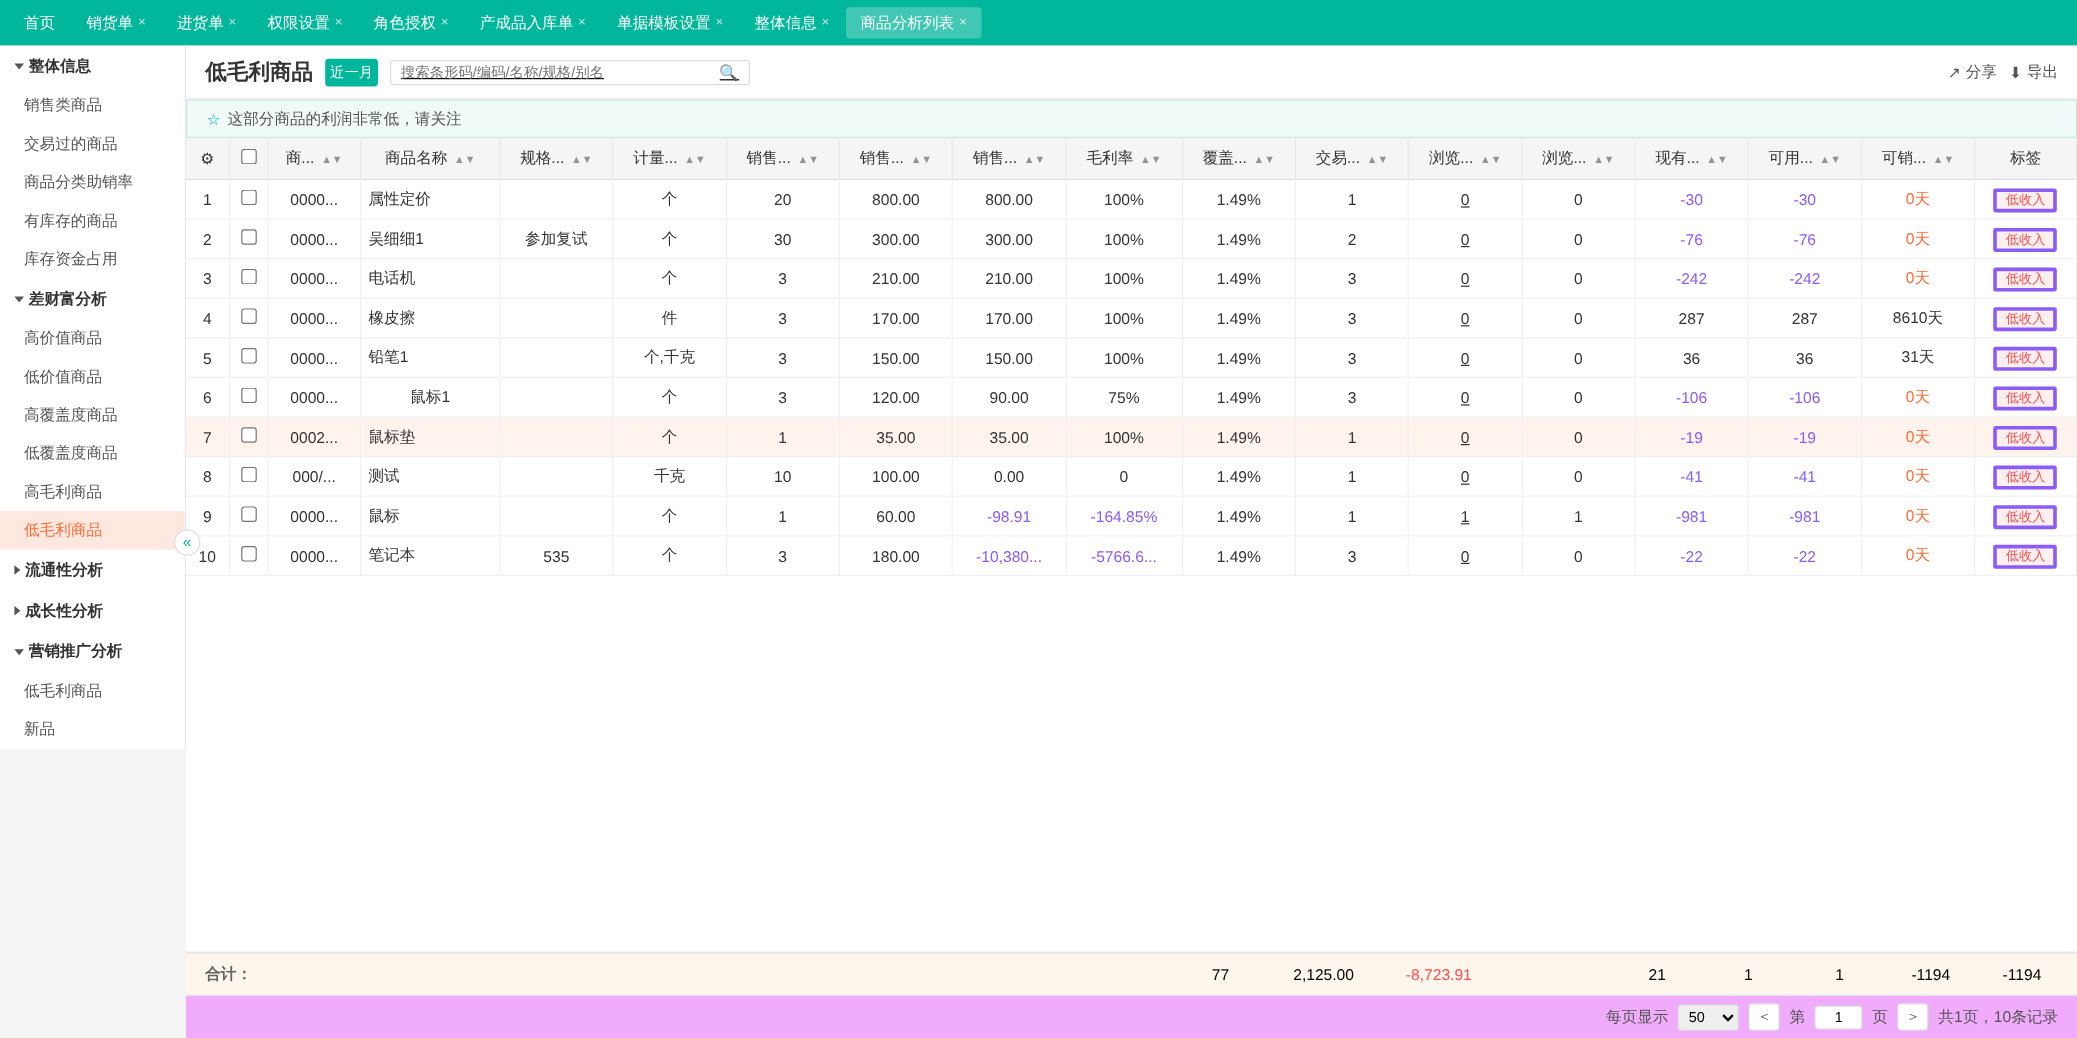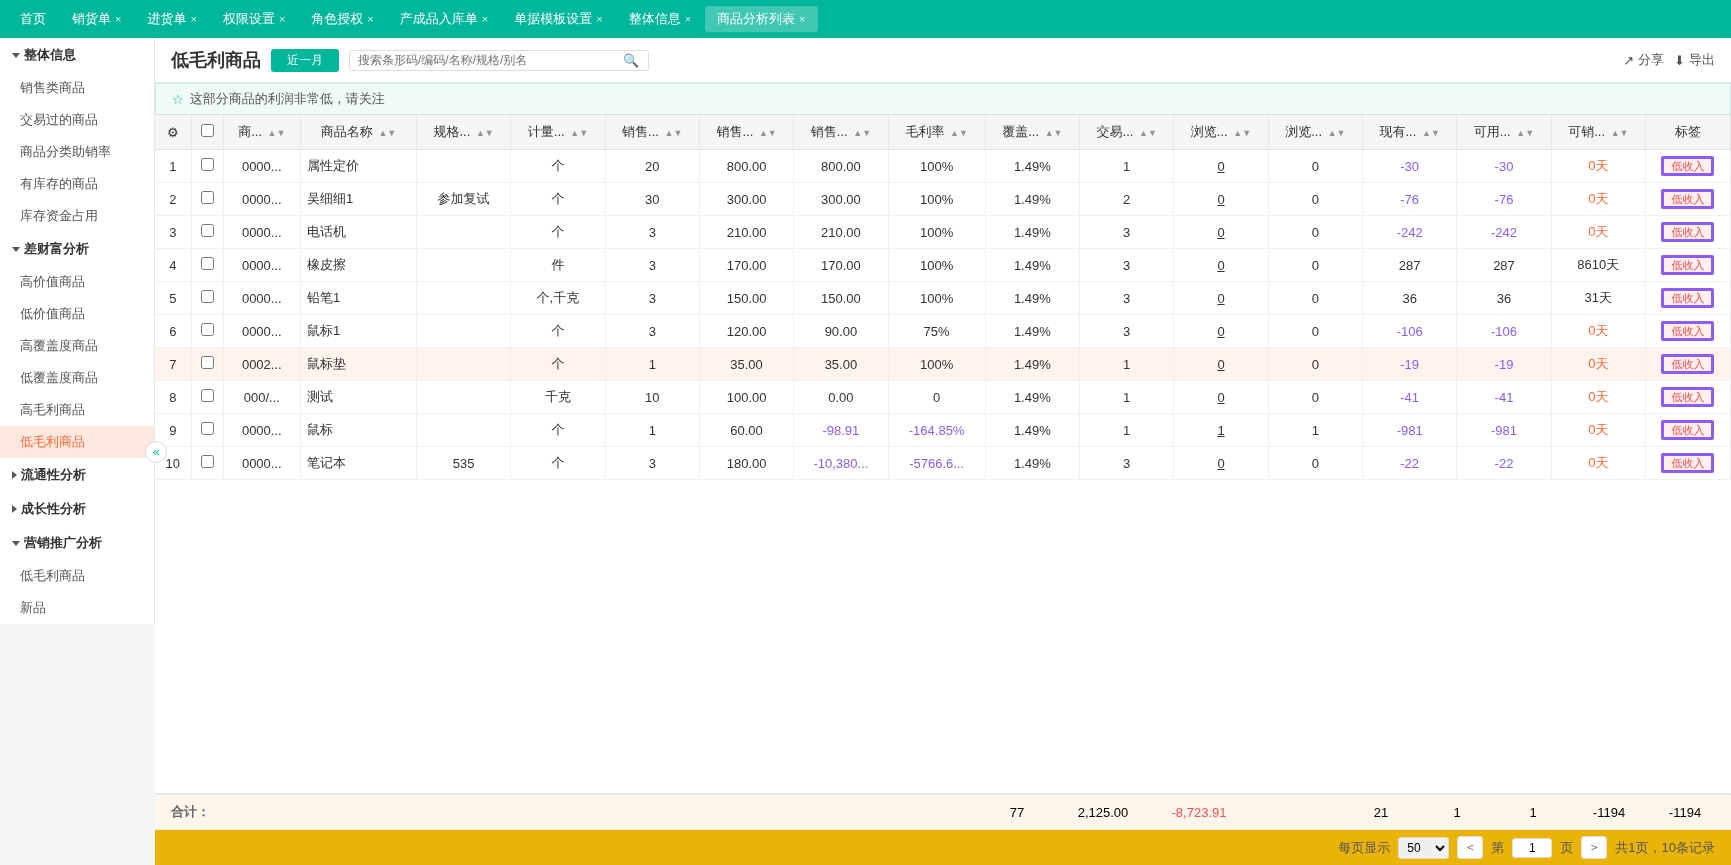--- a/index.html
+++ b/index.html
@@ -78,32 +78,33 @@
     }
     .page-title {
       font-size: 18px;
       font-weight: bold;
       color: #333;
     }
     .tab-btn {
       background: #00b69b;
       color: #fff;
       border: none;
-      padding: 3px 16px;
+      padding: 3px 4px;
       border-radius: 3px;
       cursor: pointer;
       font-size: 12px;
     }
     .search-bar {
       display: flex;
       border: 1px solid #ddd;
       border-radius: 3px;
       padding: 2px 8px;
       flex: 1;
       max-width: 300px;
+      text-decoration: underline;
     }
     .search-bar input {
       border: none;
       outline: none;
       font-size: 12px;
       width: 100%;
       color: #999;
     }
     .header-actions {
       margin-left: auto;
@@ -202,21 +203,21 @@
 
     
     .pagination-bar {
       display: flex;
       align-items: center;
       justify-content: flex-end;
       padding: 6px 16px;
       gap: 8px;
       border-top: 1px solid #e8e8e8;
       flex-shrink: 0;
-      background: #eab308;
+      background: #f0abfc;
       font-size: 12px;
       color: #555;
     }
     .page-size-select {
       border: 1px solid #ddd;
       border-radius: 3px;
       padding: 2px 4px;
       font-size: 12px;
     }
     .page-nav-btn {
@@ -554,21 +555,21 @@
       <td>0</td>
       <td class="">36</td>
       <td class="">36</td>
       <td class="">31天</td>
       <td><span class="tag-low-income">低收入</span></td>
     </tr>
             <tr>
       <td>6</td>
       <td><input type="checkbox" style=""></td>
       <td>0000...</td>
-      <td style="text-align:left;">鼠标1</td>
+      <td style="text-align:center;">鼠标1</td>
       <td></td>
       <td>个</td>
       <td>3</td>
       <td>120.00</td>
       <td class="">90.00</td>
       <td class="">75%</td>
       <td>1.49%</td>
       <td>3</td>
       <td><span class="underline">0</span></td>
       <td>0</td>

